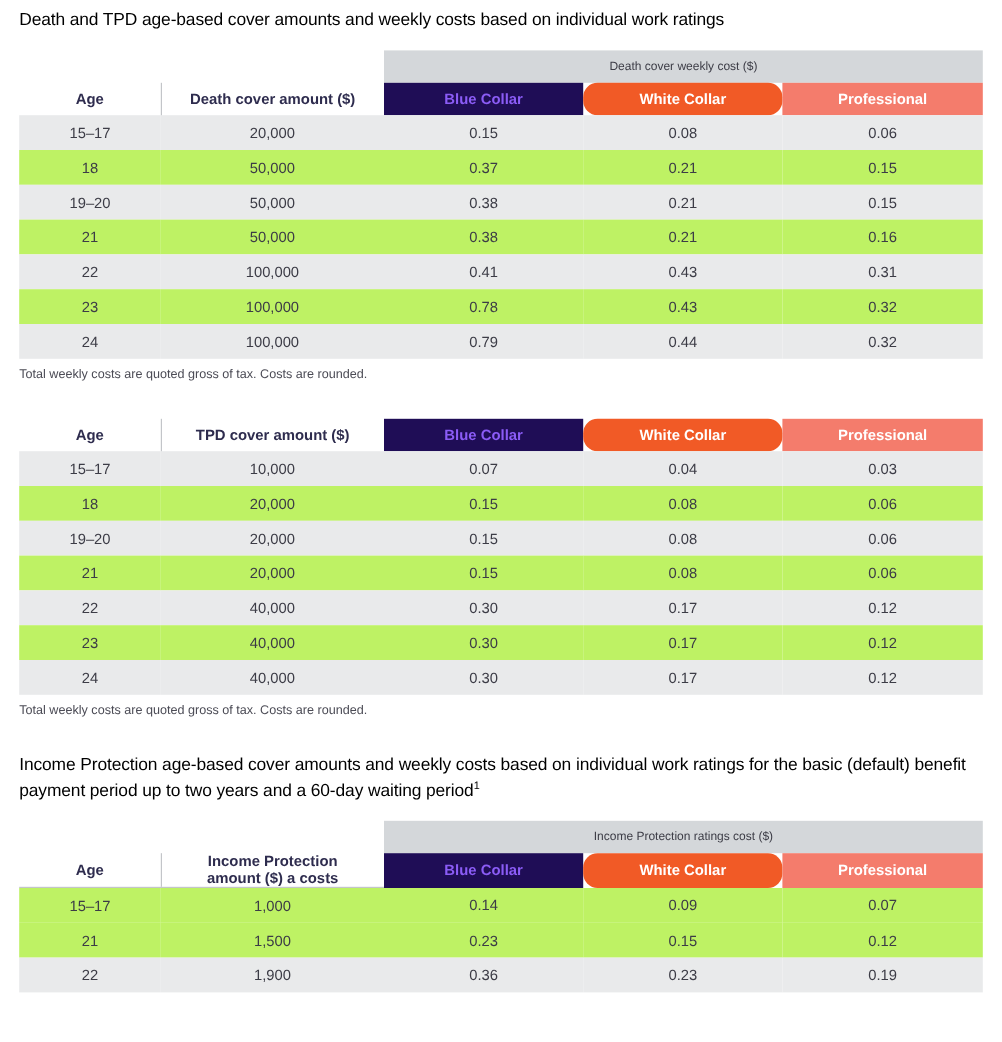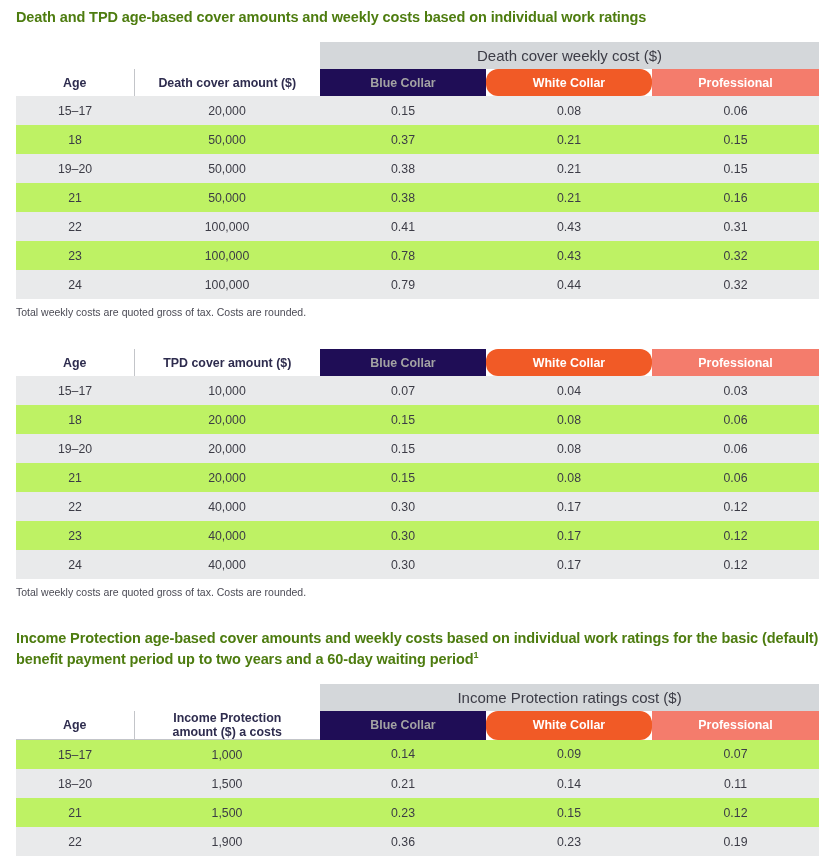--- a/index.html
+++ b/index.html
@@ -13,22 +13,22 @@
     font-family: "Liberation Sans", sans-serif;
     color: #3c3c46;
     overflow: hidden;
   }
   .page {
     width: 835px;
     box-sizing: border-box;
     padding: 0 16px;
   }
   .section-title {
-    color: #4d7c0f;
-    font-weight: bold;
+    color: #000000;
+    font-weight: normal;
     font-size: 14.5px;
     line-height: 21px;
     letter-spacing: -0.1px;
     margin: 0;
     padding: 7px 0 0 0;
   }
   .section-title sup {
     font-size: 9px;
     vertical-align: super;
     line-height: 0;
@@ -49,21 +49,21 @@
   table.cover col.c-white  { width: 166px; }
   table.cover col.c-prof   { width: 167px; }
 
   
   tr.group-row td { padding: 0; border: none; }
   tr.group-row td.empty { background: #ffffff; }
   td.group-band {
     background: #d4d7da;
     color: #3c3c46;
     text-align: center;
-    font-size: 15px;
+    font-size: 10px;
     height: 27px;
     vertical-align: middle;
     margin-left: 40px;
   }
 
   
   tr.head-row th {
     padding: 0;
     border: none;
     font-weight: bold;
@@ -73,21 +73,21 @@
   }
   th.h-plain {
     background: #ffffff;
     color: #2e2c4e;
     text-align: center;
     line-height: 14px;
   }
   th.h-plain.with-divider {
     border-left: 1px solid #c3c5c9 !important;
   }
-  th.h-blue  { background: #1f0d56; color: #a3a3a3; text-align: center; }
+  th.h-blue  { background: #1f0d56; color: #8b5cf6; text-align: center; }
   th.h-white { background: #f15a26; color: #ffffff; text-align: center; border-radius: 12px; }
   th.h-prof  { background: #f47c6c; color: #ffffff; text-align: center; }
 
   
   table.cover td.cell {
     height: 27px;
     text-align: center;
     vertical-align: middle;
     font-size: 12.3px;
     color: #3c3c46;
@@ -296,27 +296,20 @@
         <th class="h-prof">Professional</th>
       </tr>
 
       <tr class="plain">
         <td class="cell">15–17</td>
         <td class="cell divider">1,000</td>
         <td class="cell divider">0.14</td>
         <td class="cell divider">0.09</td>
         <td class="cell divider">0.07</td>
       </tr>
-      <tr class="shade">
-        <td class="cell">18–20</td>
-        <td class="cell divider">1,500</td>
-        <td class="cell divider">0.21</td>
-        <td class="cell divider">0.14</td>
-        <td class="cell divider">0.11</td>
-      </tr>
       <tr class="plain">
         <td class="cell">21</td>
         <td class="cell divider">1,500</td>
         <td class="cell divider">0.23</td>
         <td class="cell divider">0.15</td>
         <td class="cell divider">0.12</td>
       </tr>
       <tr class="shade">
         <td class="cell">22</td>
         <td class="cell divider">1,900</td>

